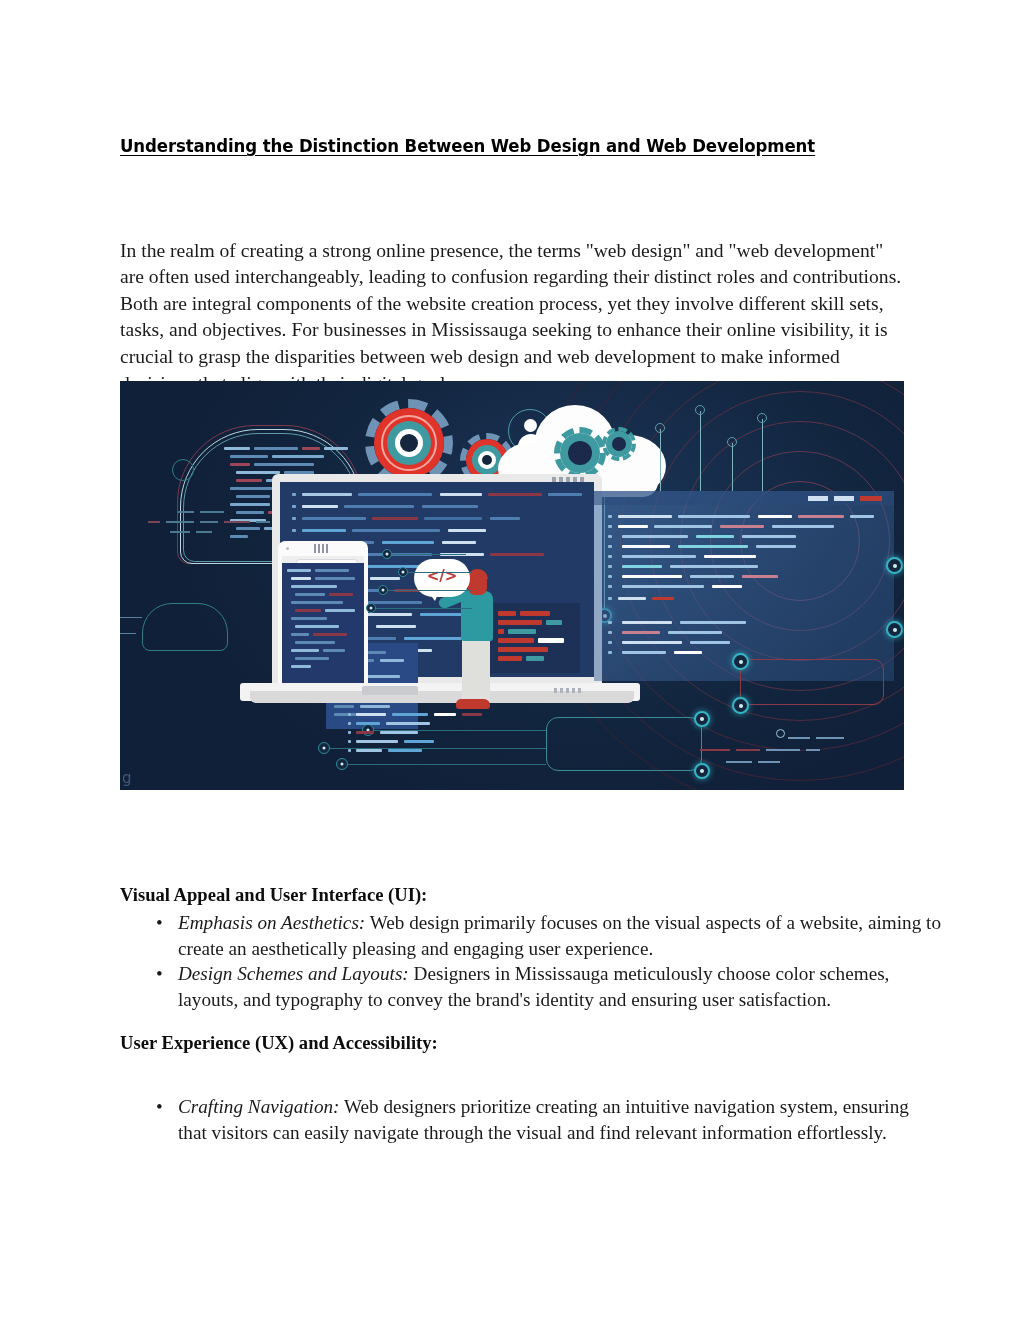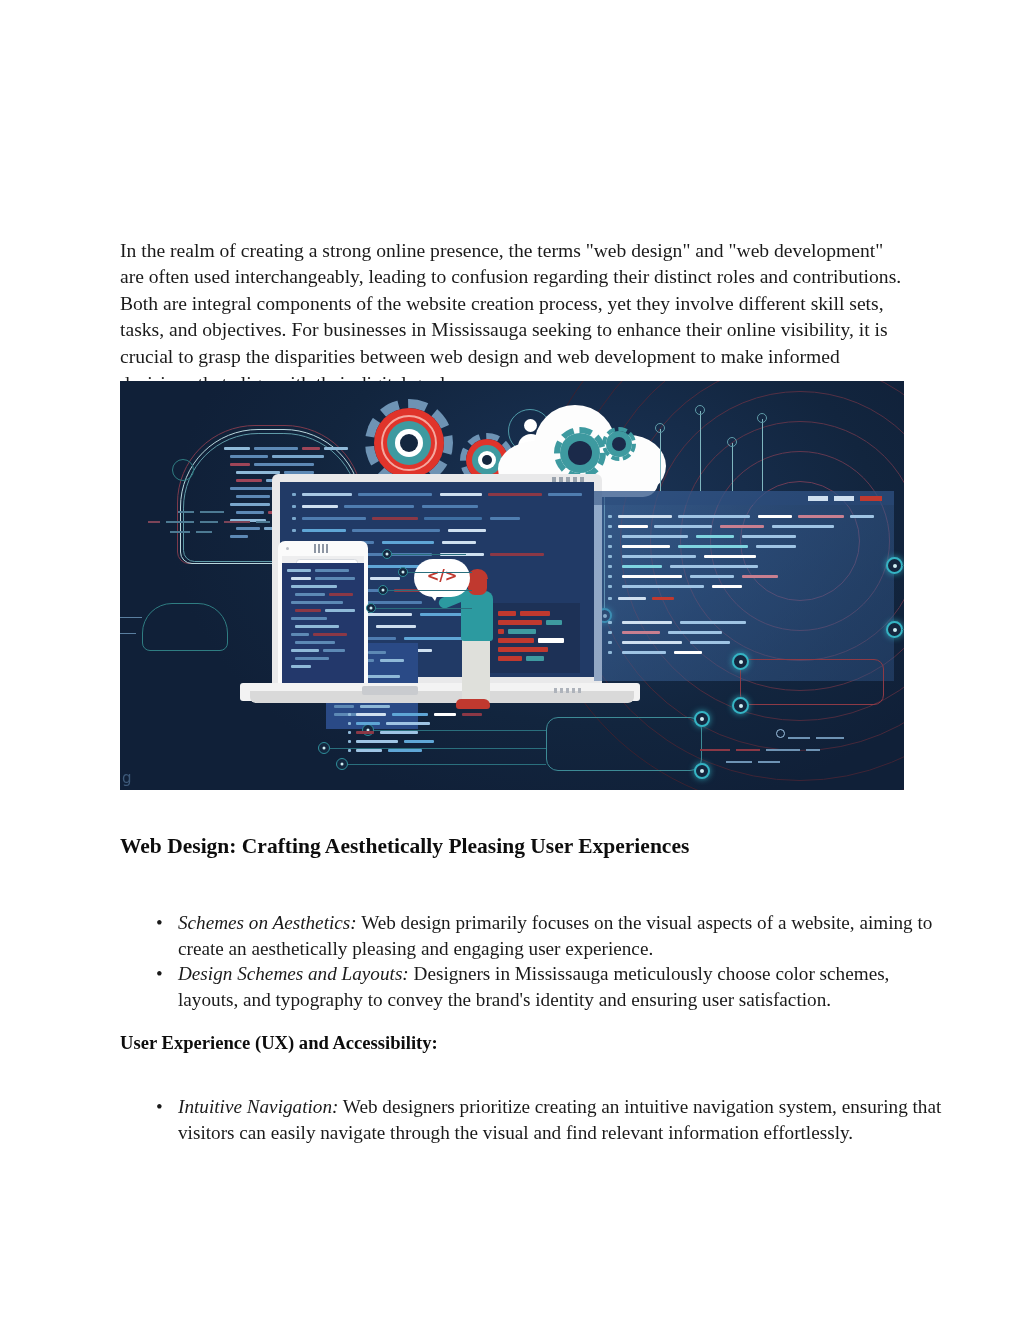--- a/index.html
+++ b/index.html
@@ -144,20 +144,21 @@
   ul.bl li .bullet{
     position:absolute;left:-22px;top:0;color:#1a1a1a;font-size:19.2px;line-height:25.6px;
   }
   .em{font-style:italic;}
 </style>
 </head>
 <body>
 
 <div class="page">
 
+  <h1 class="doc-title">Understanding the Distinction Between Web Design and Web Development</h1>
 
   <p class="intro">In the realm of creating a strong online presence, the terms "web design" and "web development" are often used interchangeably, leading to confusion regarding their distinct roles and contributions. Both are integral components of the website creation process, yet they involve different skill sets, tasks, and objectives. For businesses in Mississauga seeking to enhance their online visibility, it is crucial to grasp the disparities between web design and web development to make informed decisions that align with their digital goals.</p>
 
   <div class="illus">
 
     <div class="arcs">
       <div class="arc" style="width:120px;height:120px;border-width:1px;border-color:#6d3c55;"></div>
       <div class="arc" style="width:180px;height:180px;border-width:1px;border-color:#63384f;"></div>
       <div class="arc" style="width:240px;height:240px;border-width:1px;border-color:#5c3449;"></div>
       <div class="arc" style="width:300px;height:300px;border-width:1px;border-color:#553044;"></div>
@@ -598,36 +599,36 @@
       <div class="dashrow" style="left:26px;top:24px;width:26px;background:#6e93b4;"></div>
       <div class="dashrow" style="left:58px;top:24px;width:22px;background:#6e93b4;"></div>
     </div>
 
     <div class="wire" style="left:0;top:236px;width:22px;background:#5a7fa0;"></div>
     <div class="wire" style="left:0;top:252px;width:16px;background:#5a7fa0;"></div>
 
     <div class="watermark">g</div>
   </div>
 
-  <h2 class="h2" style="top:815px;">Web Design: Crafting Aesthetically Pleasing User Experiences</h2>
-
+
+  <h3 class="h3" style="top:864px;">Visual Appeal and User Interface (UI):</h3>
 
   <ul class="bl" style="top:910px;">
     <li>
       <span class="bullet">•</span>
-      <span class="em">Schemes on Aesthetics:</span><span> Web design primarily focuses on the visual aspects of a website, aiming to create an aesthetically pleasing and engaging user experience.</span>
+      <span class="em">Emphasis on Aesthetics:</span><span> Web design primarily focuses on the visual aspects of a website, aiming to create an aesthetically pleasing and engaging user experience.</span>
     </li>
     <li>
       <span class="bullet">•</span>
       <span class="em">Design Schemes and Layouts:</span><span> Designers in Mississauga meticulously choose color schemes, layouts, and typography to convey the brand's identity and ensuring user satisfaction.</span>
     </li>
   </ul>
 
   <h3 class="h3" style="top:1012px;">User Experience (UX) and Accessibility:</h3>
 
   <ul class="bl" style="top:1094px;">
     <li>
       <span class="bullet">•</span>
-      <span class="em">Intuitive Navigation:</span><span> Web designers prioritize creating an intuitive navigation system, ensuring that visitors can easily navigate through the visual and find relevant information effortlessly.</span>
+      <span class="em">Crafting Navigation:</span><span> Web designers prioritize creating an intuitive navigation system, ensuring that visitors can easily navigate through the visual and find relevant information effortlessly.</span>
     </li>
   </ul>
 
 </div>
 
 </body></html>

